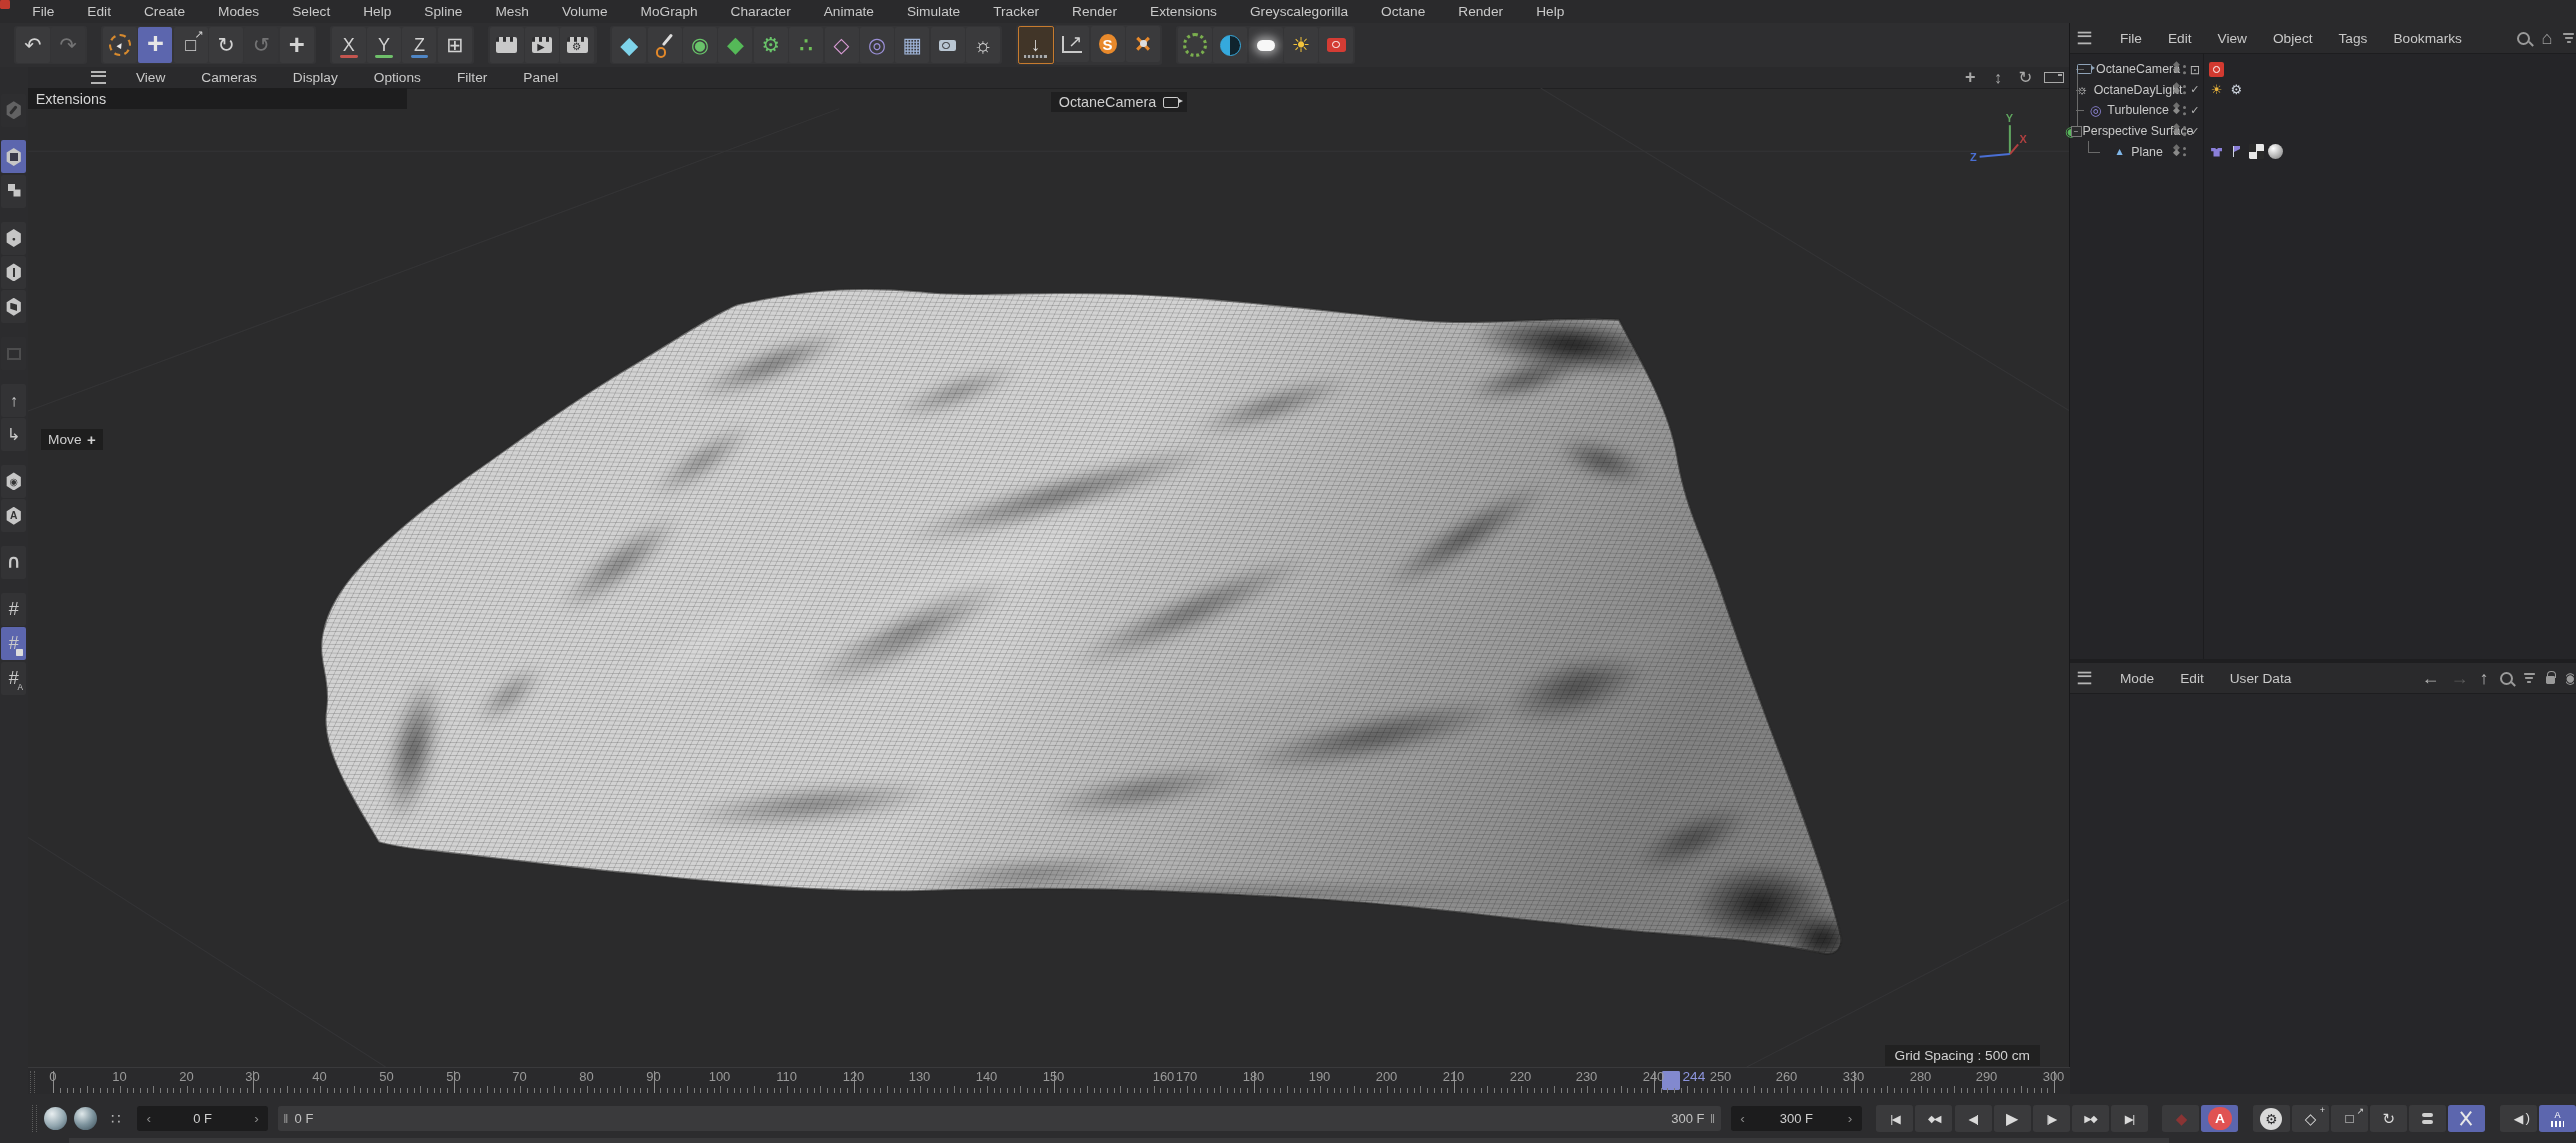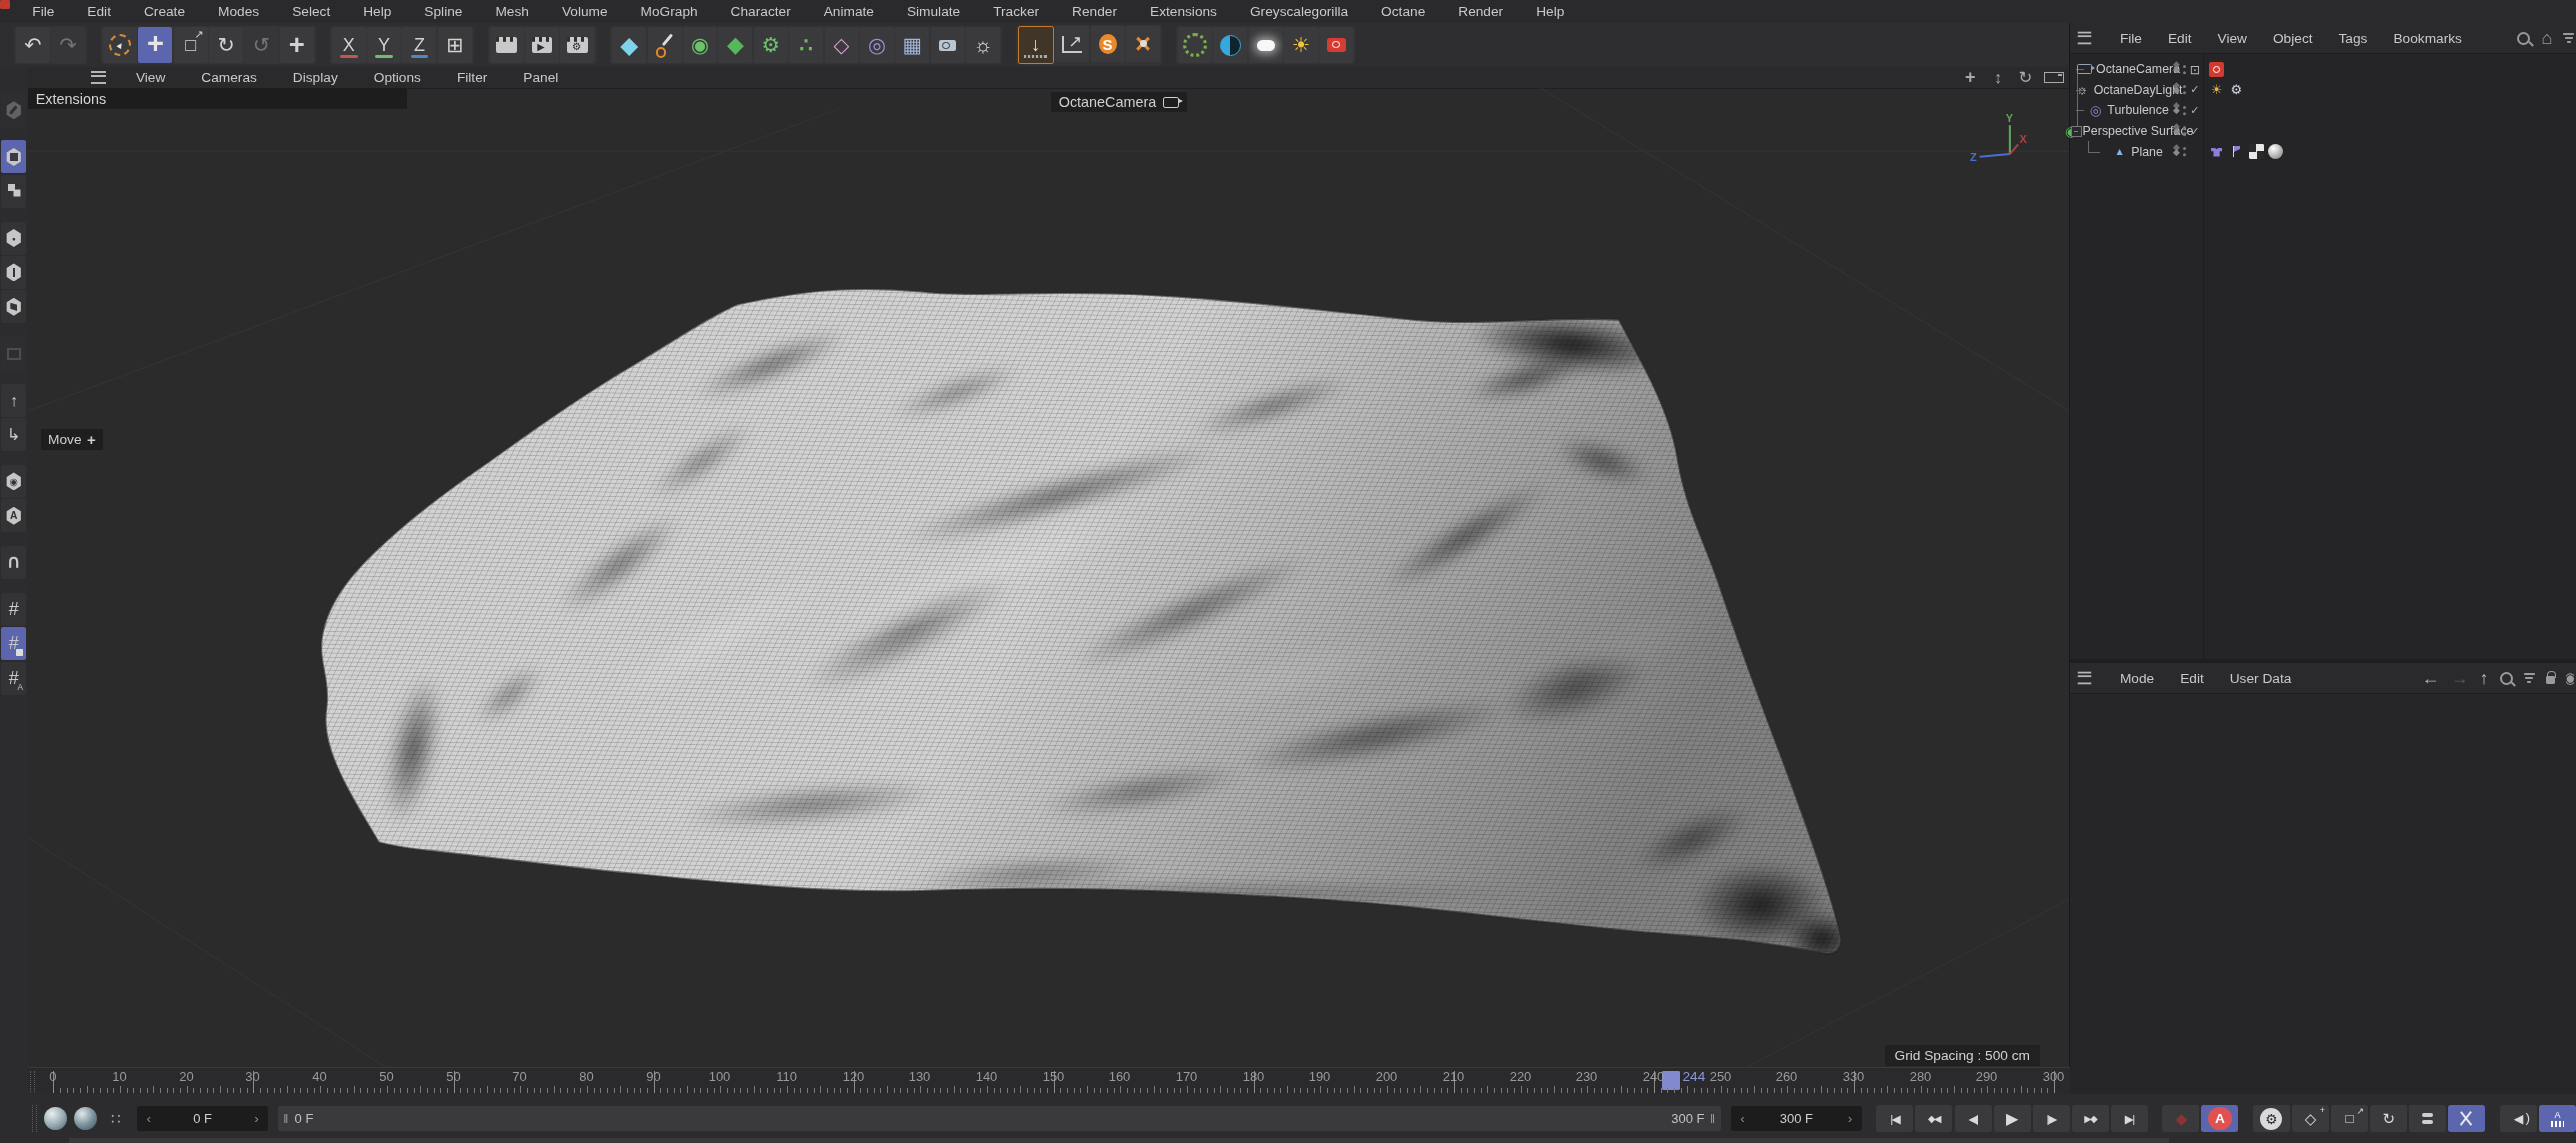--- a/index.html
+++ b/index.html
@@ -995,21 +995,21 @@
     <span class="rlabel" style="left: 426px;">50</span>
     <span class="rlabel" style="left: 492px;">70</span>
     <span class="rlabel" style="left: 559px;">80</span>
     <span class="rlabel" style="left: 626px;">90</span>
     <span class="rlabel" style="left: 692px;">100</span>
     <span class="rlabel" style="left: 759px;">110</span>
     <span class="rlabel" style="left: 826px;">120</span>
     <span class="rlabel" style="left: 892px;">130</span>
     <span class="rlabel" style="left: 959px;">140</span>
     <span class="rlabel" style="left: 1026px;">150</span>
-    <span class="rlabel" style="left: 1092px;">160</span>
+    <span class="rlabel" style="left: 1136px;">160</span>
     <span class="rlabel" style="left: 1159px;">170</span>
     <span class="rlabel" style="left: 1226px;">180</span>
     <span class="rlabel" style="left: 1292px;">190</span>
     <span class="rlabel" style="left: 1359px;">200</span>
     <span class="rlabel" style="left: 1426px;">210</span>
     <span class="rlabel" style="left: 1493px;">220</span>
     <span class="rlabel" style="left: 1559px;">230</span>
     <span class="rlabel" style="left: 1626px;">240</span>
     <span class="rlabel" style="left: 1693px;">250</span>
     <span class="rlabel" style="left: 1759px;">260</span>

